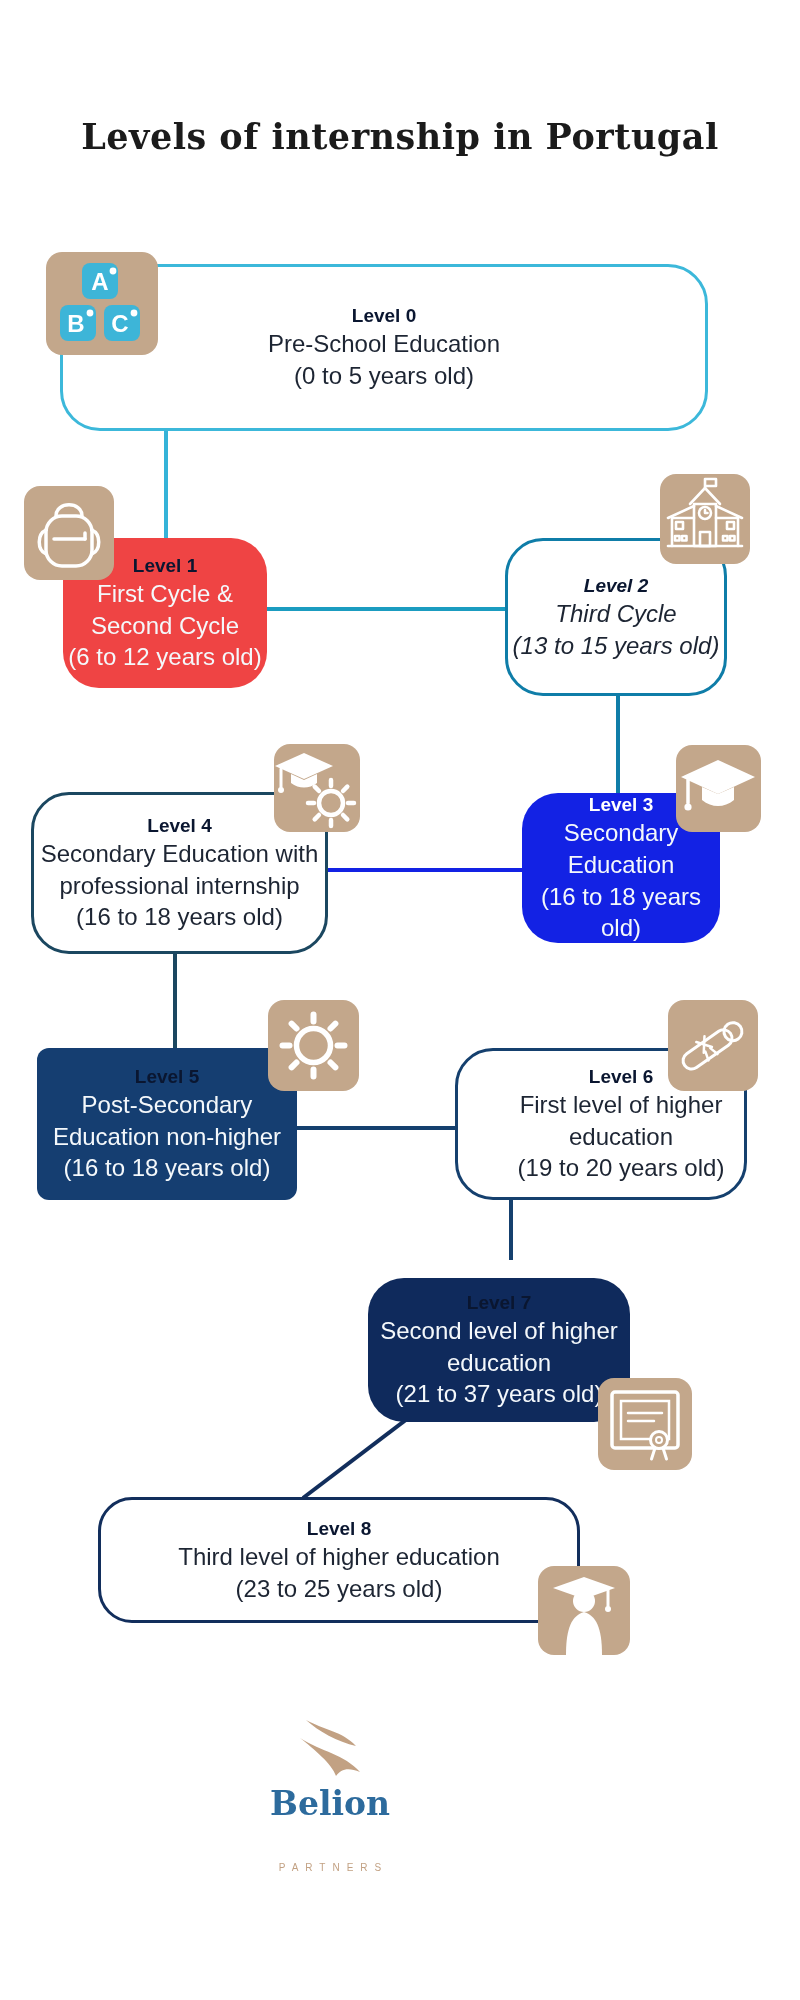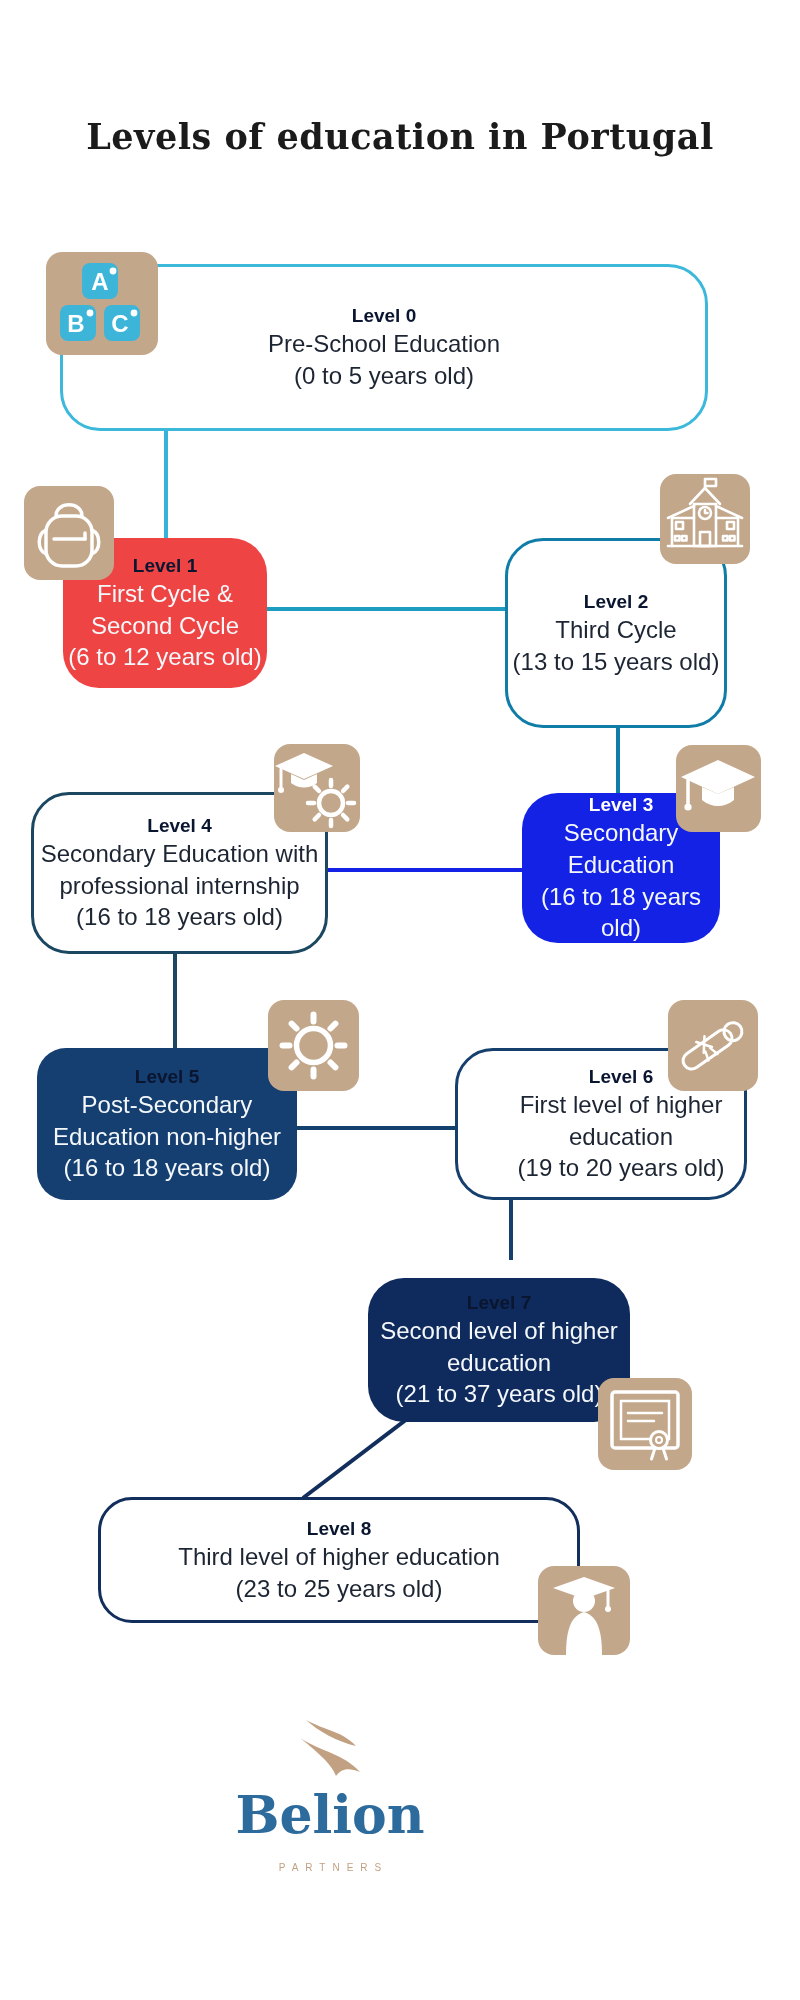--- a/index.html
+++ b/index.html
@@ -11,25 +11,25 @@
   
   .box{position:absolute;box-sizing:border-box;display:flex;flex-direction:column;
        justify-content:center;align-items:center;text-align:center;background:#fff;z-index:2;
        line-height:1.32;}
   .box .lvl{font-weight:700;font-size:19px;color:#0a1630;}
   .box .body,.box .age{font-size:24px;color:#1d2533;}
   .box.filled .body,.box.filled .age{color:#f4f8fb;}
   
   #lvl0{left:60px;top:264px;width:648px;height:167px;border:3px solid #3cb8da;border-radius:40px;}
   #lvl1{left:63px;top:538px;width:204px;height:150px;background:#ef4444;border-radius:36px;}
-  #lvl2{left:505px;top:538px;width:222px;height:190px;border:3px solid #0f7da8;border-radius:38px;}
+  #lvl2{left:505px;top:538px;width:222px;height:158px;border:3px solid #0f7da8;border-radius:38px;font-style:italic;}
   #lvl3{left:522px;top:793px;width:198px;height:150px;background:#1322e4;border-radius:36px;}
   #lvl3 .lvl{color:#ffffff;}
   #lvl4{left:31px;top:792px;width:297px;height:162px;border:3px solid #1b4760;border-radius:38px;}
-  #lvl5{left:37px;top:1048px;width:260px;height:152px;background:#153e71;border-radius:29px;}
+  #lvl5{left:37px;top:1048px;width:260px;height:152px;background:#153e71;border-radius:12px;}
   #lvl6{left:455px;top:1048px;width:292px;height:152px;border:3px solid #15406e;border-radius:38px;padding-left:40px;}
   #lvl7{left:368px;top:1258px;width:262px;height:144px;background:#0f2a5c;border-radius:36px;margin-top:20px;}
   #lvl8{left:98px;top:1497px;width:482px;height:126px;border:3px solid #122e5c;border-radius:34px;}
   
   .conn{position:absolute;z-index:1;}
   #c01{left:164px;top:430px;width:4px;height:112px;background:#35b3d8;}
   #c12{left:265px;top:607px;width:242px;height:4px;background:#1b9cc0;}
   #c23{left:616px;top:694px;width:4px;height:101px;background:#0f7da8;}
   #c43{left:326px;top:868px;width:198px;height:4px;background:#1322e4;}
   #c45{left:173px;top:952px;width:4px;height:98px;background:#1b4760;}
@@ -46,30 +46,30 @@
   #icon3{left:676px;top:745px;width:85px;height:87px;}
   #icon4{left:274px;top:744px;width:86px;height:88px;}
   #icon5{left:268px;top:1000px;width:91px;height:91px;}
   #icon6{left:668px;top:1000px;width:90px;height:91px;}
   #icon7{left:598px;top:1378px;width:94px;height:92px;}
   #icon8{left:538px;top:1566px;width:92px;height:89px;}
   .tile svg{display:block;}
   
   #logo-swoosh{position:absolute;left:296px;top:1718px;width:72px;height:70px;z-index:2;}
   #logo-word{position:absolute;left:180px;top:1784px;width:300px;text-align:center;
-             font-family:"DejaVu Serif", serif;font-weight:600;font-size:52px;color:#2d6b9d;}
+             font-family:"DejaVu Serif", serif;font-weight:600;font-size:33px;color:#2d6b9d;}
   #logo-sub{position:absolute;left:180px;top:1862px;width:300px;text-align:center;
             font-size:10px;letter-spacing:7px;text-indent:7px;color:#c2a183;font-weight:500;}
 </style>
 </head>
 <body>
 
 <div id="page">
 
-  <div id="title">Levels of education in Portugal</div>
+  <div id="title">Levels of internship in Portugal</div>
 
   <div class="conn" id="c01"></div>
   <div class="conn" id="c12"></div>
   <div class="conn" id="c23"></div>
   <div class="conn" id="c43"></div>
   <div class="conn" id="c45"></div>
   <div class="conn" id="c56"></div>
   <div class="conn" id="c67"></div>
   <div class="conn" id="c78"></div>
 

